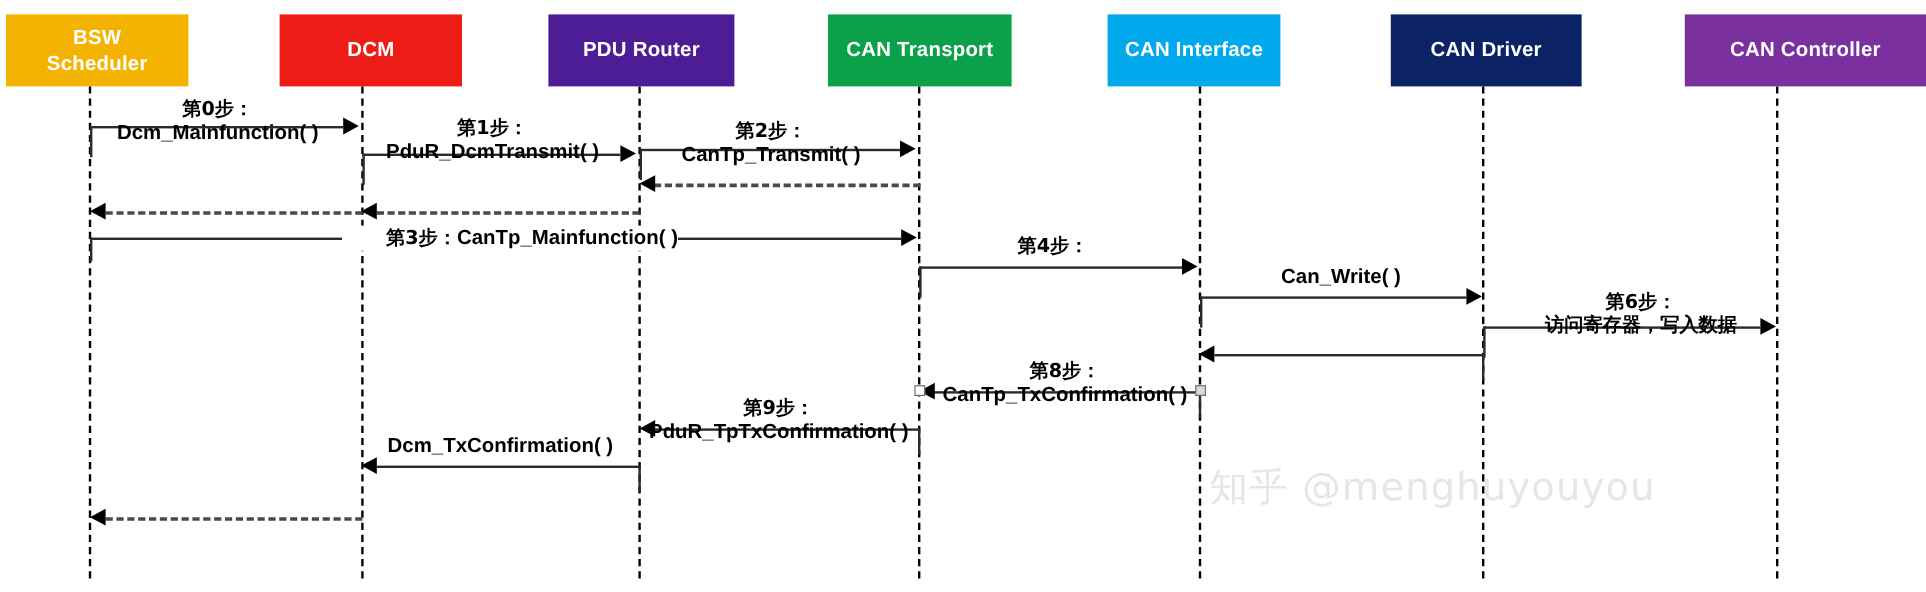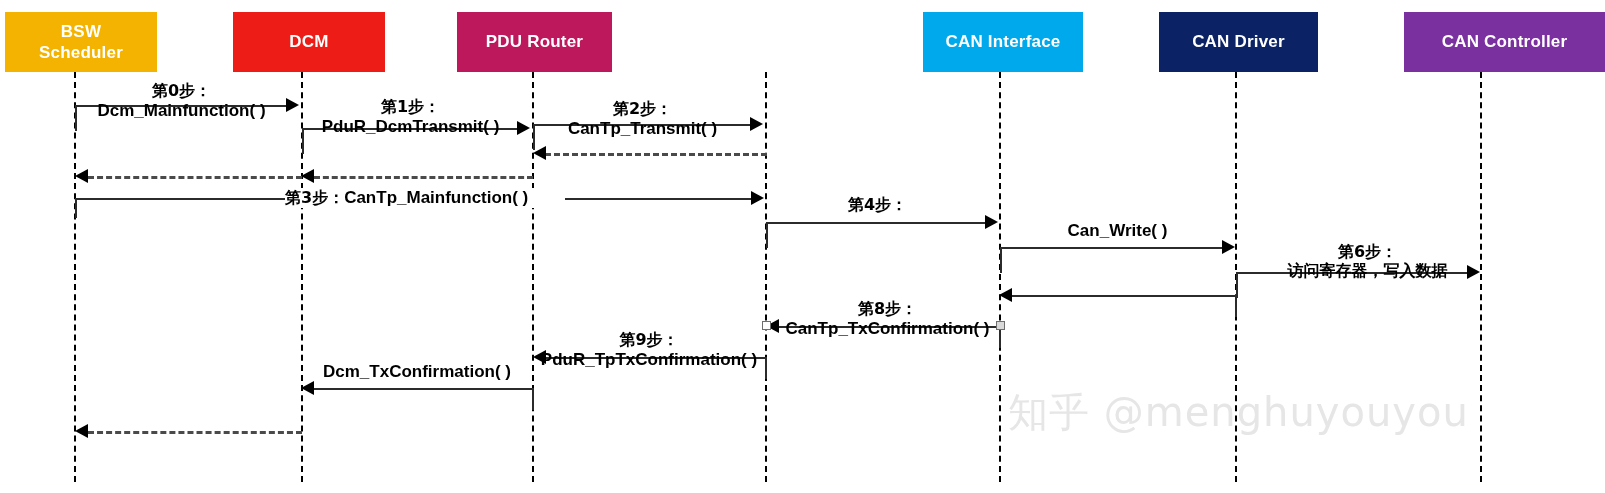--- a/index.html
+++ b/index.html
@@ -109,43 +109,46 @@
     box-sizing: border-box;
   }
   .handle.hollow {
     background: #ffffff;
   }
   
   #watermark {
     position: absolute;
     color: #e6e6e6;
     font-family: "DejaVu Sans", sans-serif;
-    font-size: 40px;
+    font-size: 32px;
     font-weight: 500;
     white-space: nowrap;
     letter-spacing: 1px;
     user-select: none;
   }
 </style>
 </head>
 <body>
 
 <div id="canvas">
 
   <div class="participant" style="left:233px; top:12px; width:152px; height:60px; background:#ee1c16;">
     <span>DCM</span>
   </div>
   <div class="participant" style="left:5px; top:12px; width:152px; height:60px; background:#f5b301; flex-direction:column;">
     <span>BSW</span>
     <span>Scheduler</span>
   </div>
-  <div class="participant" style="left:457px; top:12px; width:155px; height:60px; background:#be185d;">
+  <div class="participant" style="left:457px; top:12px; width:155px; height:60px; background:#4c1d95;">
     <span>PDU Router</span>
   </div>
-  <div class="participant" style="left:923px; top:12px; width:160px; height:60px; background:#00a8ec;">
+  <div class="participant" style="left:690px; top:12px; width:153px; height:60px; background:#0ba04a;">
+    <span>CAN Transport</span>
+  </div>
+  <div class="participant" style="left:923px; top:12px; width:144px; height:60px; background:#00a8ec;">
     <span>CAN Interface</span>
   </div>
   <div class="participant" style="left:1159px; top:12px; width:159px; height:60px; background:#0b2265;">
     <span>CAN Driver</span>
   </div>
   <div class="participant" style="left:1404px; top:12px; width:201px; height:60px; background:#7b30a0;">
     <span>CAN Controller</span>
   </div>
 
   <div class="lifeline" style="left:74px;   top:72px; height:410px;"></div>
@@ -185,21 +188,21 @@
 
   <div class="hline dashed" style="left:314px; top:176px; width:219px;"></div>
   <div class="arrow left" style="left:301px; top:169px;"></div>
 
   <div class="hline dashed" style="left:88px; top:176px; width:214px;"></div>
   <div class="arrow left" style="left:75px; top:169px;"></div>
 
   <div class="hline" style="left:75px; top:198px; width:676px;"></div>
   <div class="vstub" style="left:75px; top:198px; height:20px;"></div>
   <div class="arrow right" style="left:751px; top:191px;"></div>
-  <div class="msg inline" style="left:285px; top:188px; width:280px; text-align:left; background:#ffffff;">
+  <div class="msg inline" style="left:285px; top:188px; width:280px; text-align:right; background:#ffffff;">
     <span class="step">第3步：</span><span class="fn">CanTp_Mainfunction( )</span>
   </div>
 
   <div class="vstub" style="left:766px; top:222px; height:26px;"></div>
   <div class="hline" style="left:766px; top:222px; width:219px;"></div>
   <div class="arrow right" style="left:985px; top:215px;"></div>
   <div class="msg" style="left:780px; top:196px; width:195px;">
     <span class="step">第4步：</span>
   </div>
 

